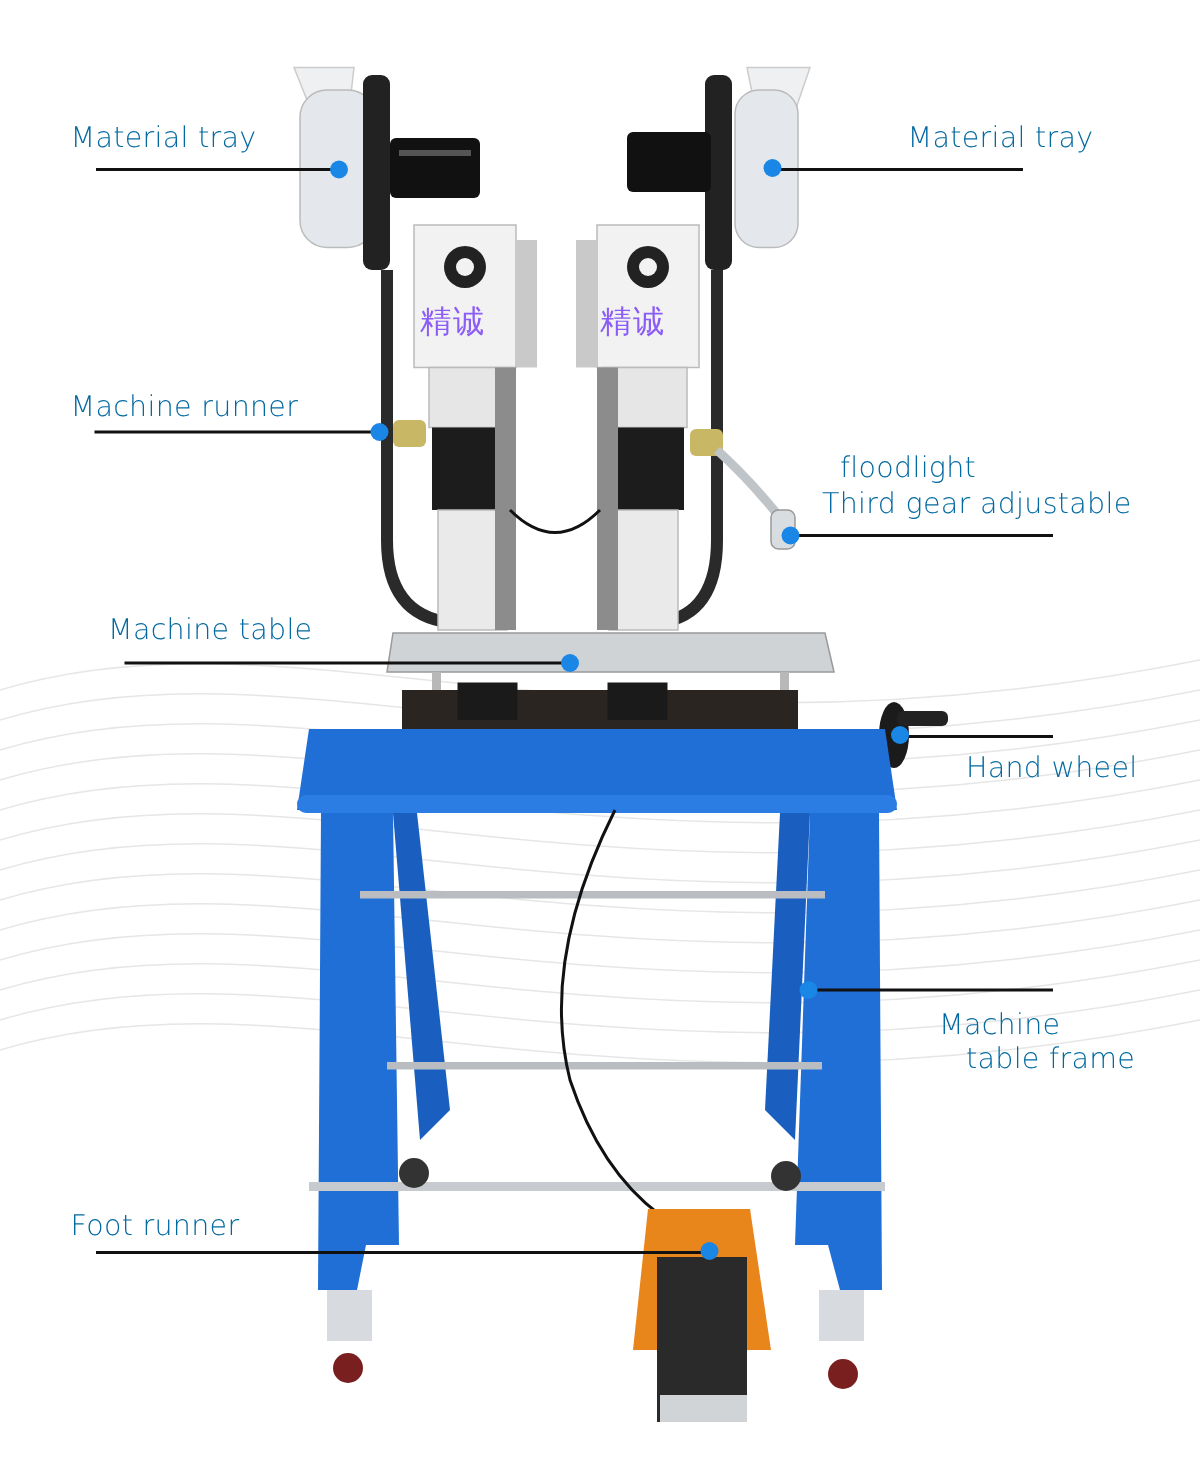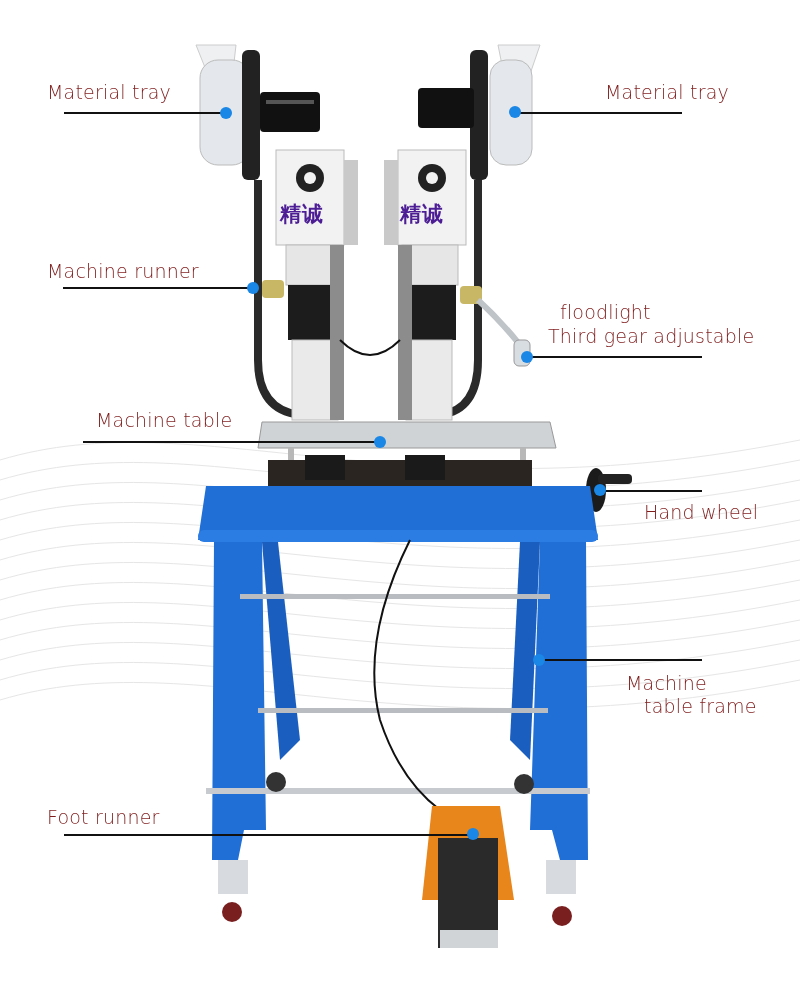--- a/index.html
+++ b/index.html
@@ -4,29 +4,29 @@
 <style>
   html, body { margin: 0; padding: 0; }
   body {
     width: 800px; height: 986px; position: relative; overflow: hidden;
     background: #ffffff;
     font-family: "Liberation Sans", "DejaVu Sans", sans-serif;
   }
   .wave { position: absolute; left: 0; top: 400px; width: 800px; height: 380px; }
   .machine { position: absolute; left: 0; top: 0; width: 800px; height: 986px; }
   .label {
-    position: absolute; color: #7f1d1d; font-size: 19px; line-height: 24px;
+    position: absolute; color: #0369a1; font-size: 19px; line-height: 24px;
     font-family: "DejaVu Sans", sans-serif; font-weight: 300; letter-spacing: 0.2px;
     white-space: nowrap;
   }
   .line { position: absolute; height: 2px; background: #111; }
   .dot { position: absolute; width: 12px; height: 12px; border-radius: 50%; background: #1a86e6; }
   .brand {
-    position: absolute; font-family: "DejaVu Sans", sans-serif; font-weight: bold;
-    font-size: 21px; color: #4c1d95; letter-spacing: 1px;
+    position: absolute; font-family: "DejaVu Sans", sans-serif; font-weight: normal;
+    font-size: 21px; color: #8b5cf6; letter-spacing: 1px;
   }
 </style>
 </head>
 <body>
 
 <svg class="wave" viewBox="0 0 800 380">
   <g fill="none" stroke="#e6e6e6" stroke-width="1">
     <path d="M0 60 C200 0 400 120 800 40"></path>
     <path d="M0 80 C200 20 400 140 800 60"></path>
     <path d="M0 100 C200 40 400 160 800 80"></path>
@@ -144,21 +144,21 @@
 
 <div class="label" style="left:47px; top:259px;text-align:center;">Machine runner</div>
 <div class="line" style="left:63px; top:287px; width:190px;"></div>
 <div class="dot" style="left:247px; top:282px;"></div>
 
 <div class="label" style="left:560px; top:300px;">floodlight</div>
 <div class="label" style="left:548px; top:324px;">Third gear adjustable</div>
 <div class="line" style="left:528px; top:356px; width:174px;"></div>
 <div class="dot" style="left:521px; top:351px;"></div>
 
-<div class="label" style="left:96px; top:408px;">Machine table</div>
+<div class="label" style="left:72px; top:408px;">Machine table</div>
 <div class="line" style="left:83px; top:441px; width:298px;"></div>
 <div class="dot" style="left:374px; top:436px;"></div>
 
 <div class="label" style="left:624px; top:500px;margin-left:20px;">Hand wheel</div>
 <div class="line" style="left:600px; top:490px; width:102px;"></div>
 <div class="dot" style="left:594px; top:484px;"></div>
 
 <div class="label" style="left:626px; top:671px;">Machine</div>
 <div class="label" style="left:626px; top:694px;margin-left:18px;">table frame</div>
 <div class="line" style="left:542px; top:659px; width:160px;"></div>

